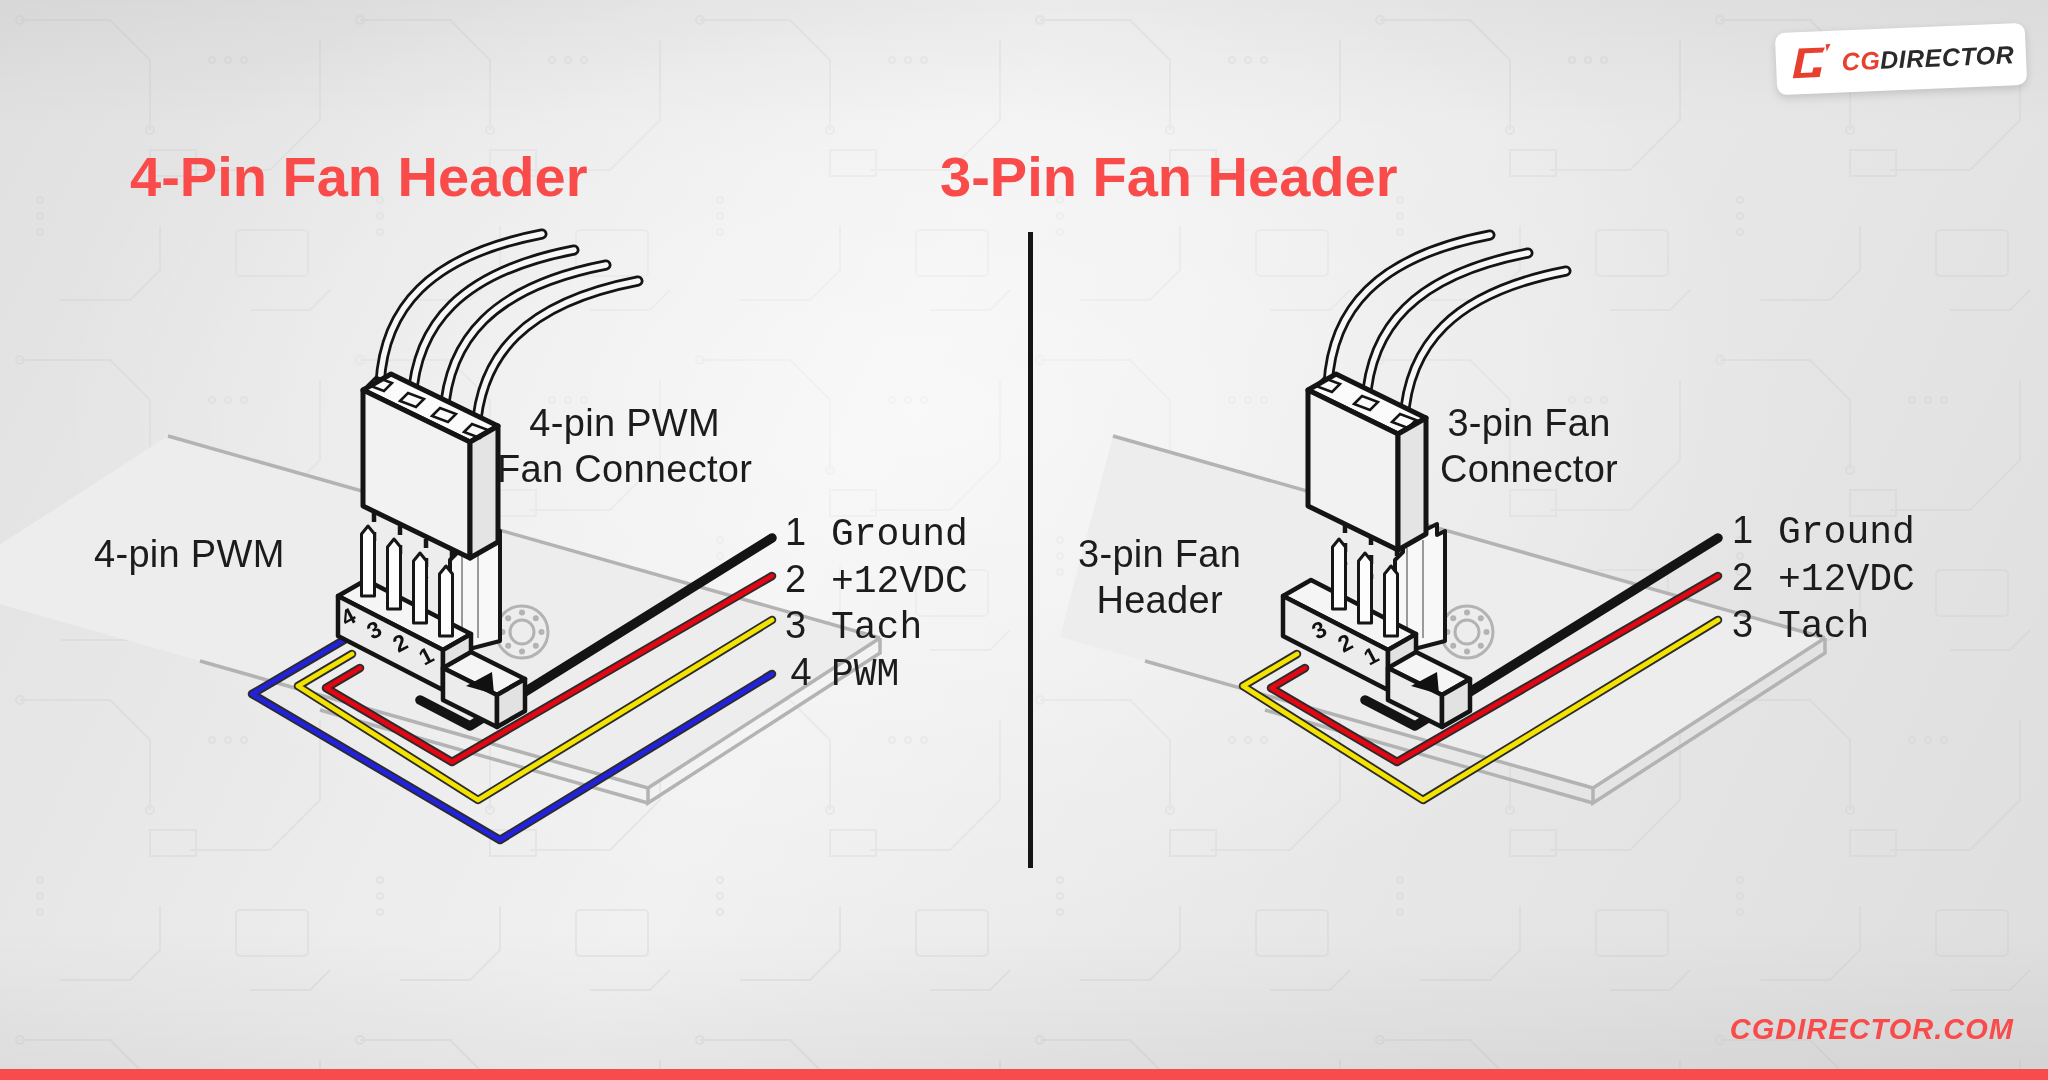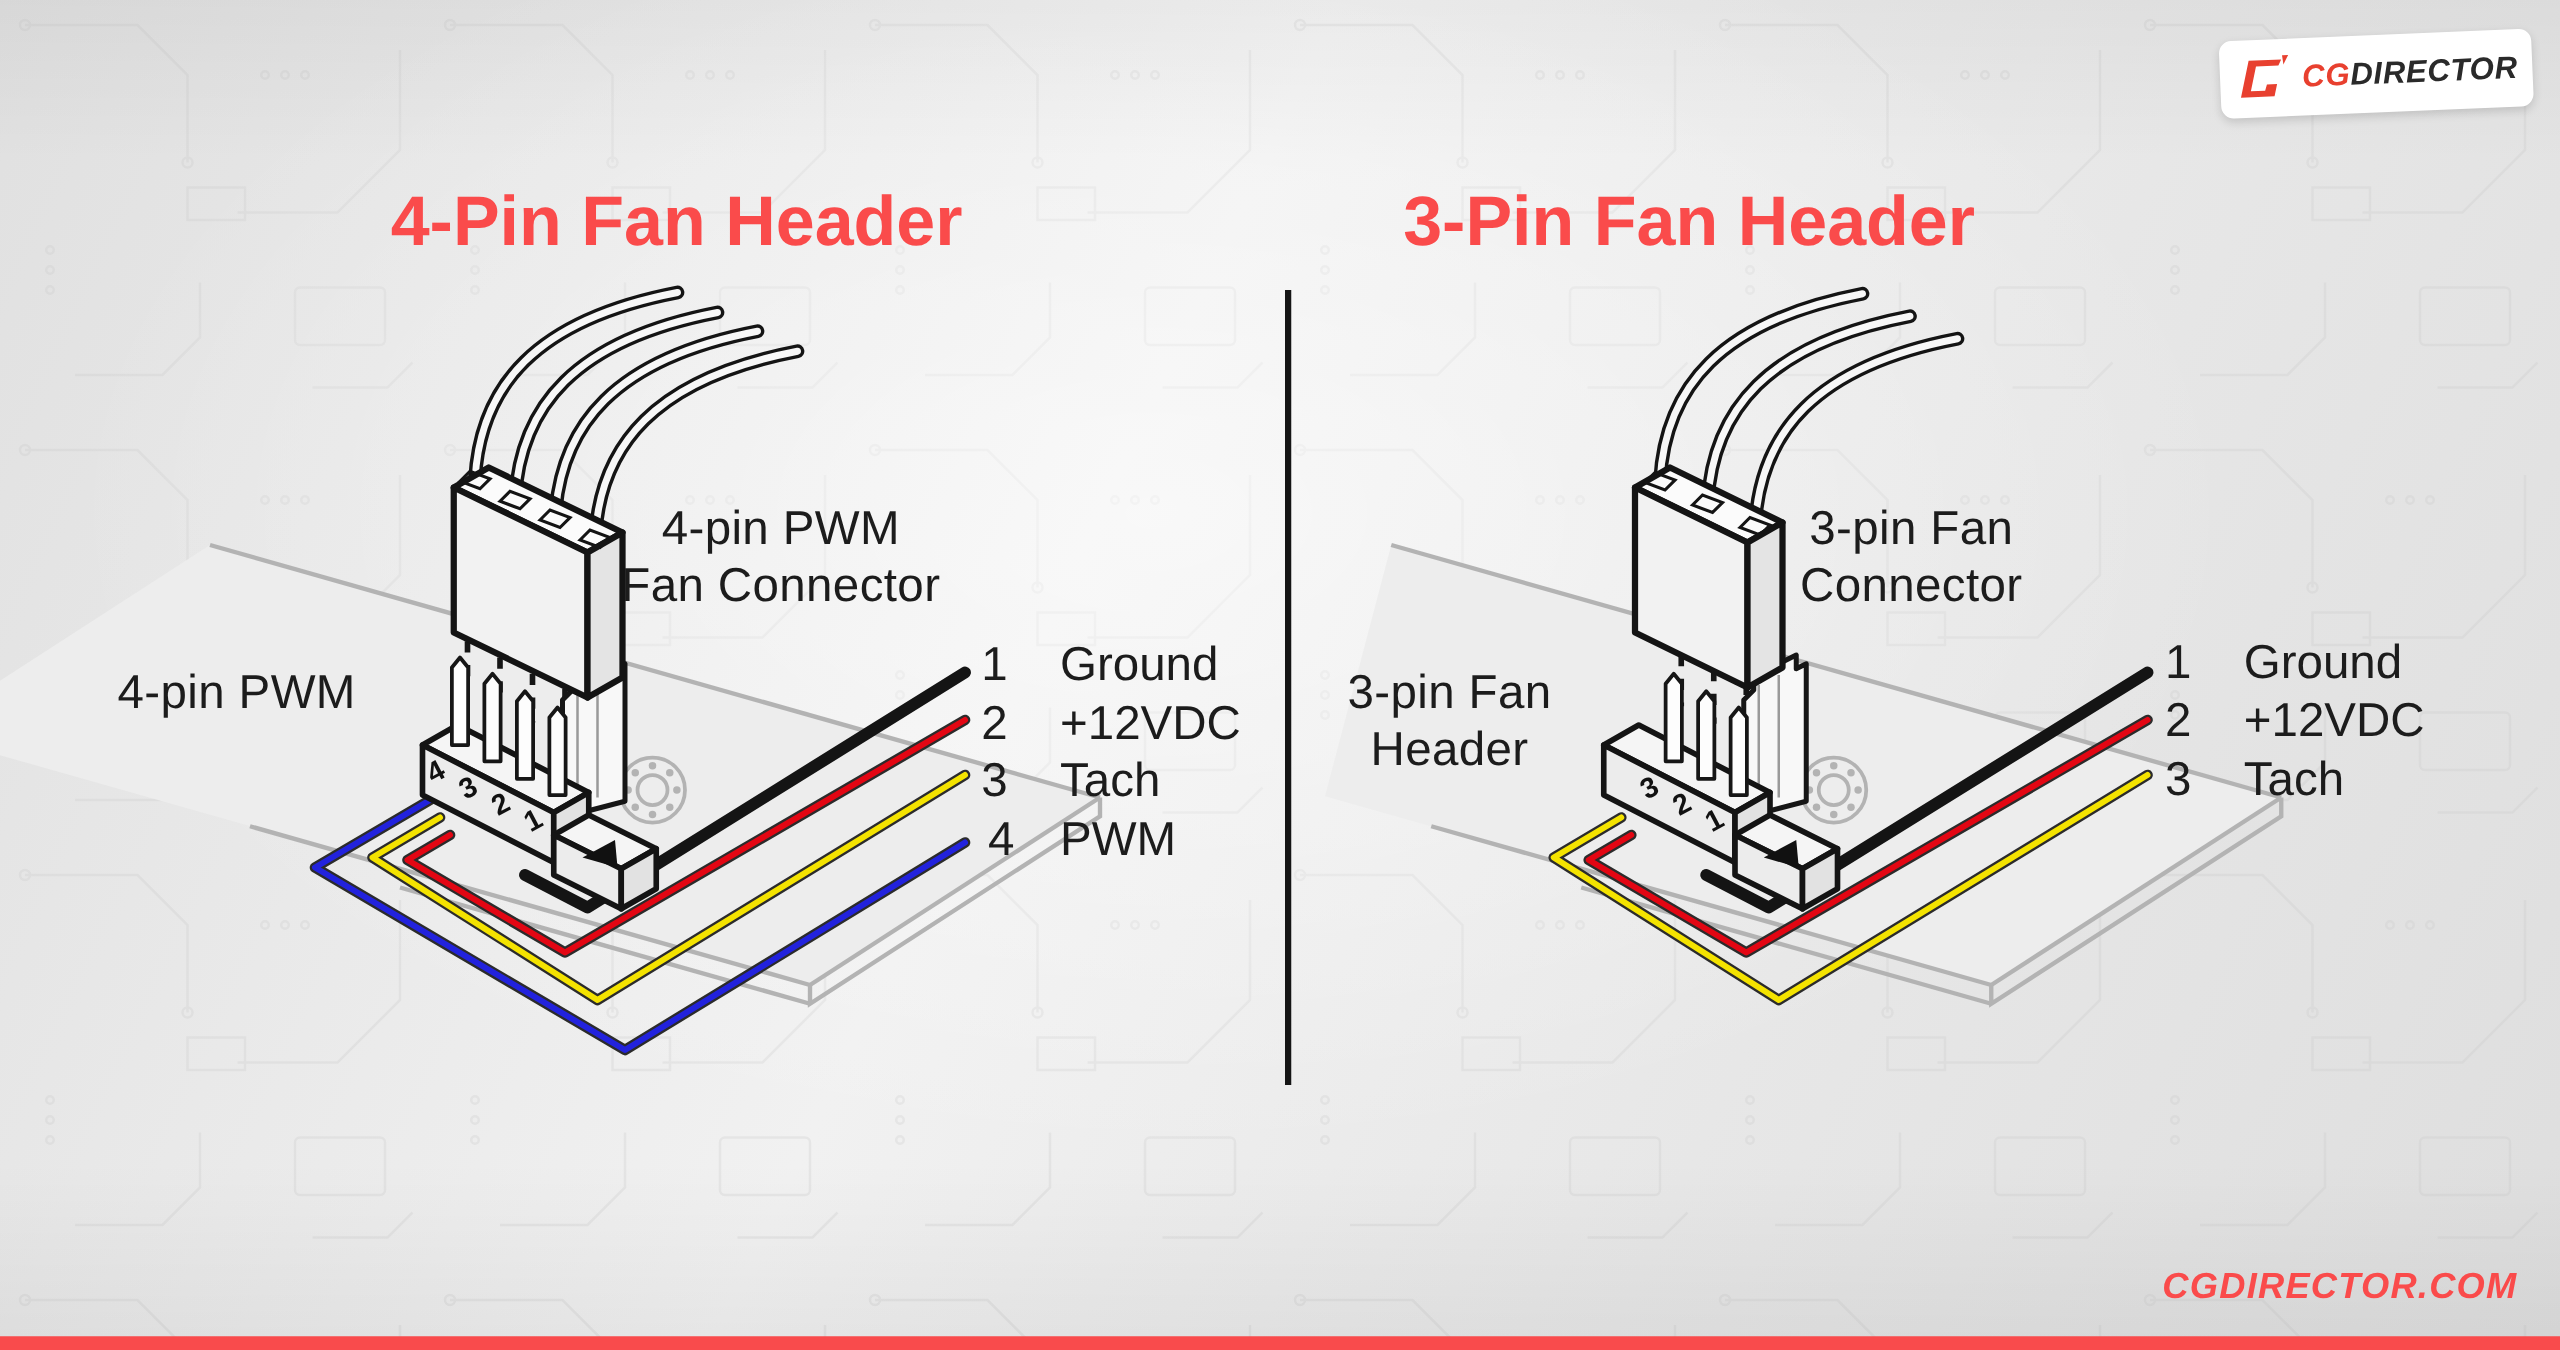--- a/index.html
+++ b/index.html
@@ -7,25 +7,25 @@
     position:relative;width:2048px;height:1080px;overflow:hidden;
     background:linear-gradient(115deg,#e0e0e0 0%,#f1f1f1 42%,#e7e7e7 70%,#dedede 100%);
     font-family:"Liberation Sans","DejaVu Sans",sans-serif;
   }
   .vignette{position:absolute;inset:0;z-index:1;pointer-events:none;
     background:radial-gradient(ellipse at 45% 38%,rgba(255,255,255,0.55) 0%,rgba(255,255,255,0) 55%),
                linear-gradient(to bottom,rgba(0,0,0,0.04) 0%,rgba(0,0,0,0) 12%,rgba(0,0,0,0) 86%,rgba(0,0,0,0.05) 100%);}
   svg.layer{position:absolute;left:0;top:0;z-index:2;}
   svg.bg{z-index:0;}
   .txt{position:absolute;z-index:3;color:#1d1d1d;}
-  .title{font-size:56px;font-weight:800;color:#FA4B4B;text-align:right;line-height:1.05;letter-spacing:0px;}
+  .title{font-size:56px;font-weight:800;color:#FA4B4B;text-align:left;line-height:1.05;letter-spacing:0px;}
   .dlabel{font-size:38px;font-weight:400;line-height:46px;letter-spacing:0.3px;color:#1c1c1c;text-align:center;}
   .pinrow{position:absolute;z-index:3;font-size:38px;line-height:46px;font-weight:400;color:#1c1c1c;white-space:nowrap;}
   .pin-num{display:inline-block;min-width:32px;}
-  .pin-name{margin-left:31px;}
+  .pin-name{margin-left:14px;font-family:Liberation Mono, monospace;}
   .divider{position:absolute;z-index:2;left:1028px;top:232px;width:5px;height:636px;background:#151515;}
   .logo{position:absolute;z-index:4;left:1776px;top:28px;width:250px;height:62px;background:#ffffff;
     border-radius:10px;transform:rotate(-2.4deg);box-shadow:0 3px 8px rgba(0,0,0,0.15);
     display:flex;align-items:center;justify-content:center;gap:10px;}
   .logo-text{font-size:25px;font-style:italic;font-weight:900;letter-spacing:0.5px;white-space:nowrap;}
   .logo-cg{color:#E8402F;}
   .logo-director{color:#2a2a2a;}
   .footer-site{position:absolute;z-index:3;right:34px;bottom:34px;font-size:29px;font-weight:800;
     letter-spacing:1px;color:#FA4B4B;font-style:italic;}
   .footer-bar{position:absolute;z-index:3;left:0;bottom:0;width:100%;height:11px;background:#F94B4C;}

